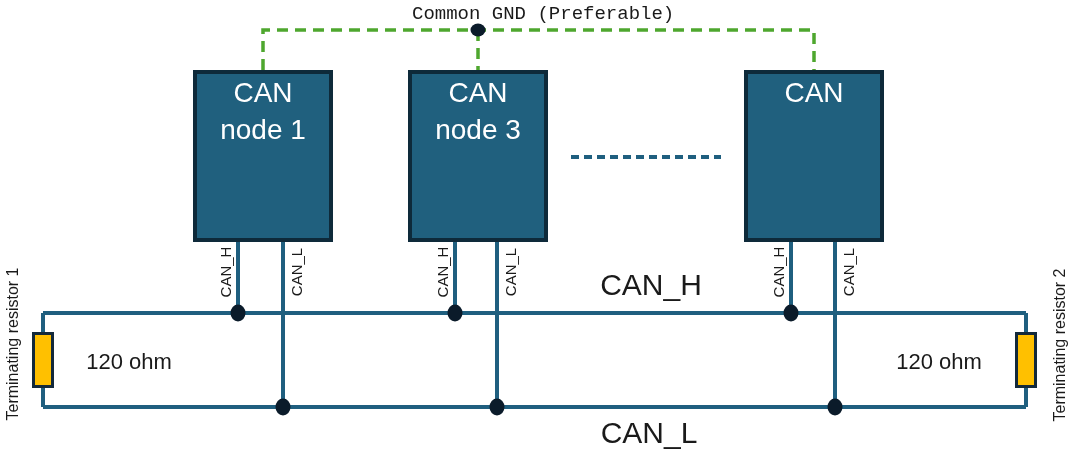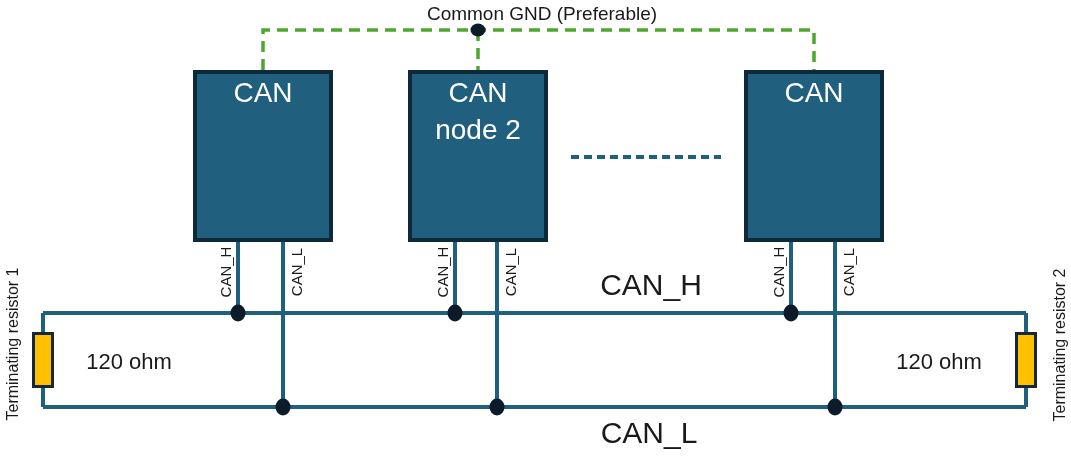--- a/index.html
+++ b/index.html
@@ -53,20 +53,21 @@
   .lbl {
     position: absolute;
     color: #1A1A1A;
     white-space: nowrap;
   }
   .lbl-gnd {
     left: 412px; top: 3px;
     width: 260px;
     font-size: 19px;
     text-align: center;
+    font-family: Liberation Mono, monospace;
   }
   .lbl-bus {
     font-size: 30px;
     width: 170px;
     text-align: center;
   }
   .lbl-bus--h { left: 566px; top: 268px; }
   .lbl-bus--l { left: 564px; top: 416px; }
   .lbl-ohm {
     font-size: 22px;
@@ -128,24 +129,25 @@
 
     <ellipse cx="283" cy="407" rx="7.5" ry="8.5" fill="#0B1B2A"></ellipse>
     <ellipse cx="497" cy="407" rx="7.5" ry="8.5" fill="#0B1B2A"></ellipse>
     <ellipse cx="835" cy="407" rx="7.5" ry="8.5" fill="#0B1B2A"></ellipse>
   </svg>
 
   <div class="lbl lbl-gnd">Common GND (Preferable)</div>
 
   <div class="node node--1">
     <span>CAN</span>
+    <span>node 1</span>
   </div>
   <div class="node node--2">
     <span>CAN</span>
-    <span>node 2</span>
+    <span>node 3</span>
   </div>
   <div class="node node--n">
     <span>CAN</span>
   </div>
 
   <div class="lbl lbl-pin" style="left:198px; top:263px;">CAN_H</div>
   <div class="lbl lbl-pin" style="left:269px; top:263px;">CAN_L</div>
   <div class="lbl lbl-pin" style="left:415px; top:263px;">CAN_H</div>
   <div class="lbl lbl-pin" style="left:483px; top:263px;">CAN_L</div>
   <div class="lbl lbl-pin" style="left:751px; top:263px;">CAN_H</div>

